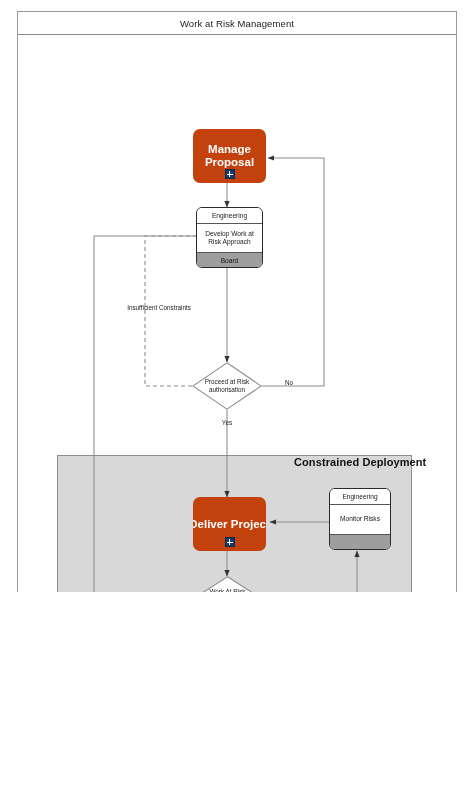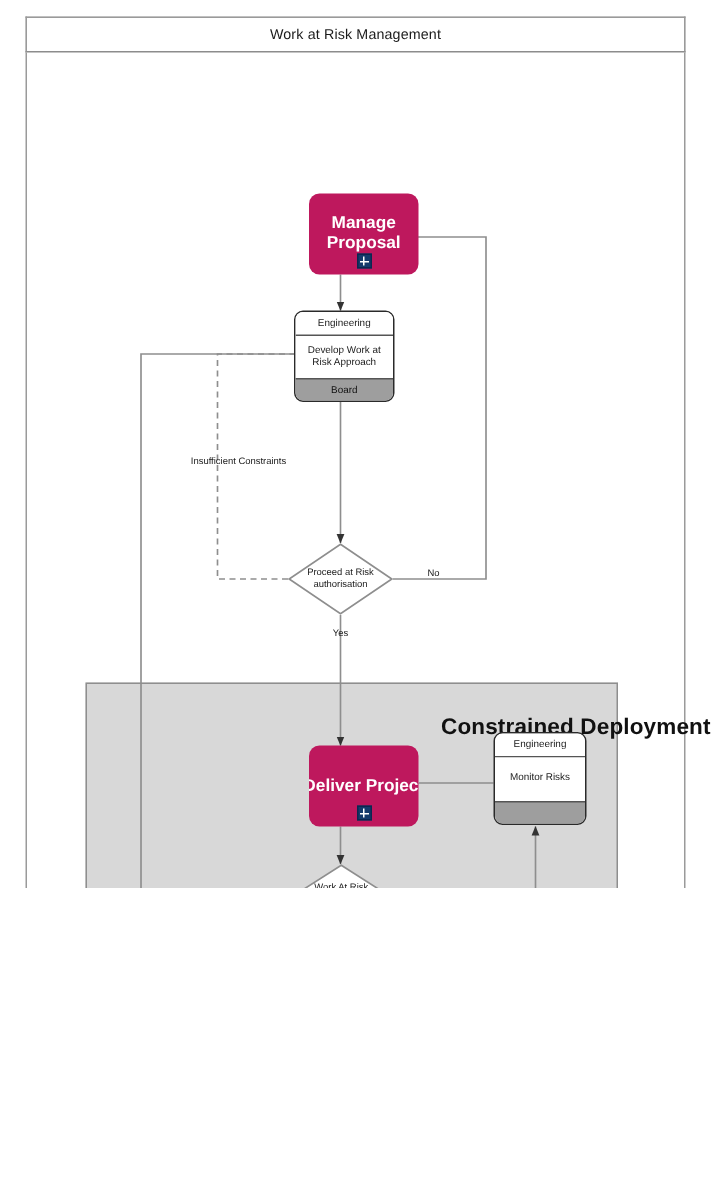--- a/index.html
+++ b/index.html
@@ -58,40 +58,39 @@
     top: 455px;
     width: 355px;
     height: 187px;
     background: #d8d8d8;
     border: 1px solid #8e8e8e;
     box-sizing: border-box;
   }
   .region-label {
     position: absolute;
     left: 294px;
-    top: 476px;
-    font-size: 15px;
+    top: 456px;
+    font-size: 11px;
     font-weight: bold;
     color: #111111;
     white-space: nowrap;
     letter-spacing: 0.1px;
   }
 
   
   .task {
     position: absolute;
-    background: #be185d;
+    background: #c2410c;
     border-radius: 7px;
     box-sizing: border-box;
     color: #ffffff;
     display: flex;
     align-items: center;
     justify-content: center;
     overflow: hidden;
-    margin-left: 13px;
   }
   .task .label {
     font-size: 11.5px;
     font-weight: bold;
     line-height: 13px;
     text-align: center;
     white-space: pre-line;
     color: #ffffff;
   }
   .task .label.nowrap {

